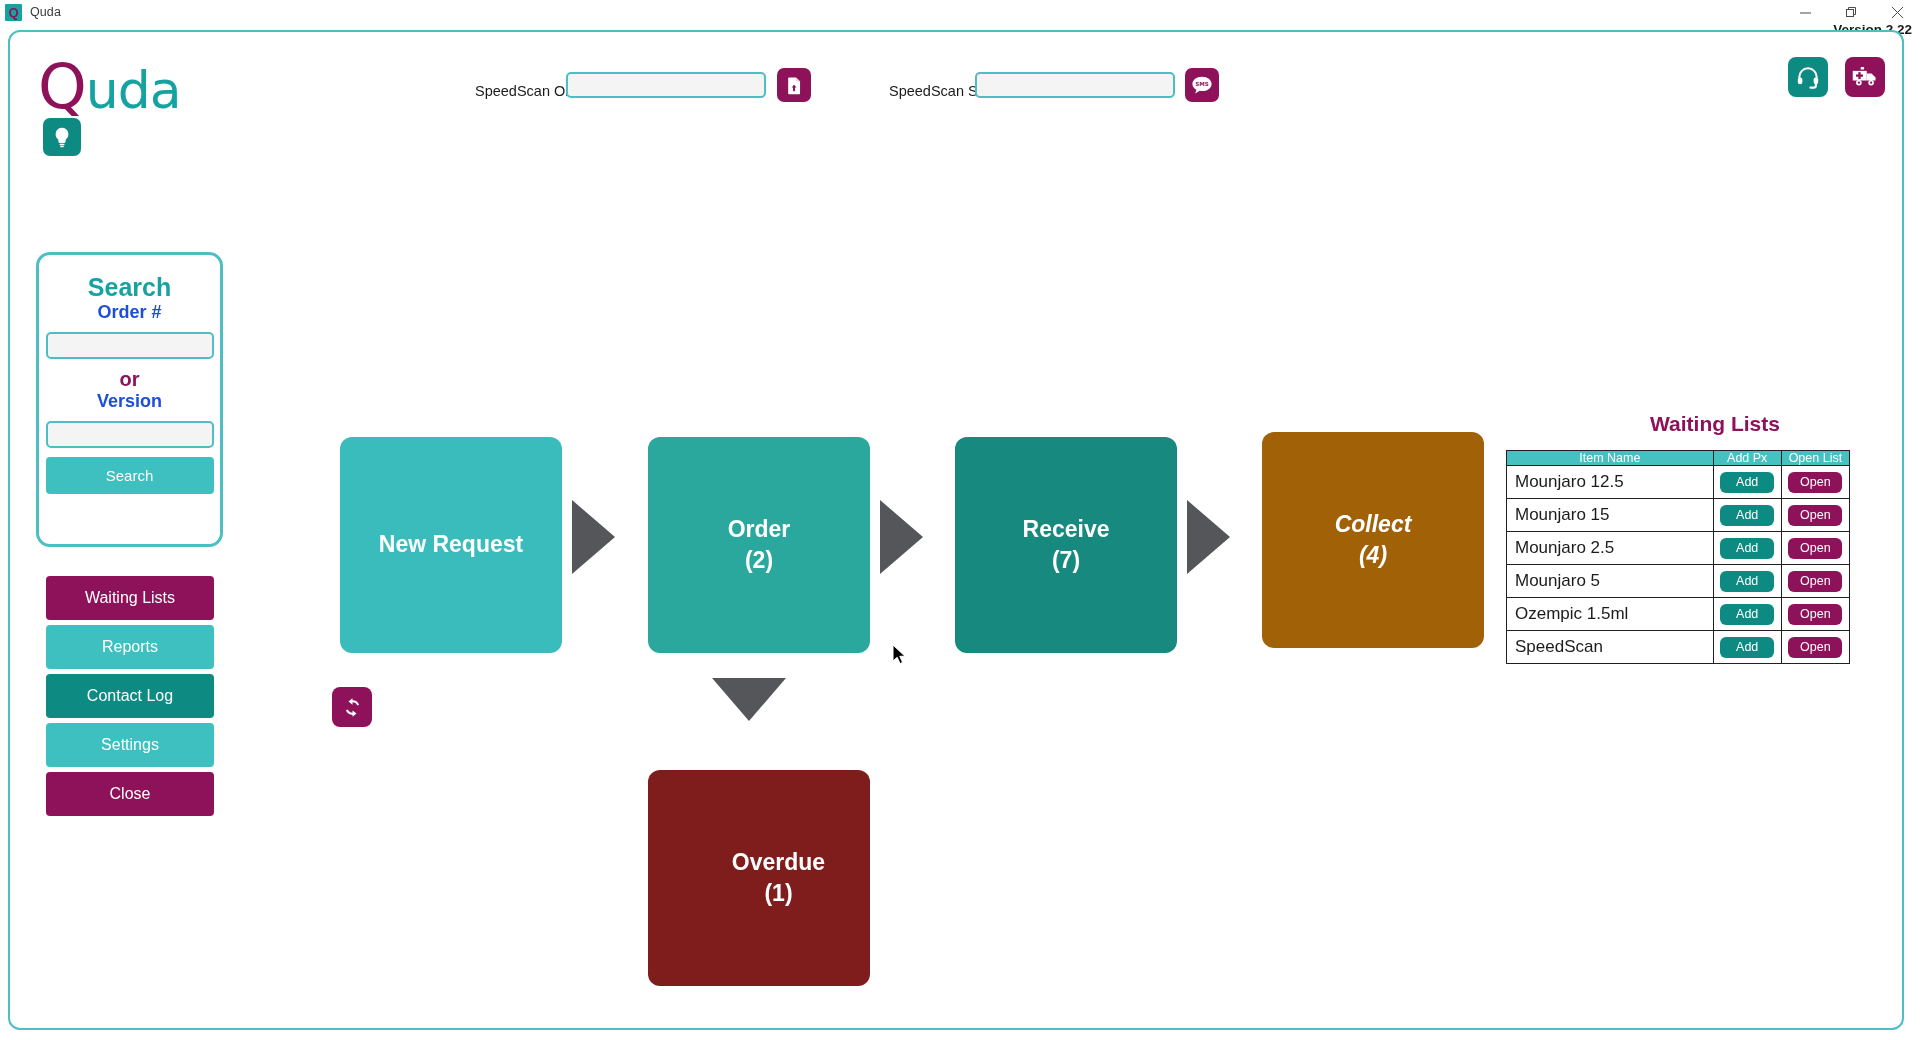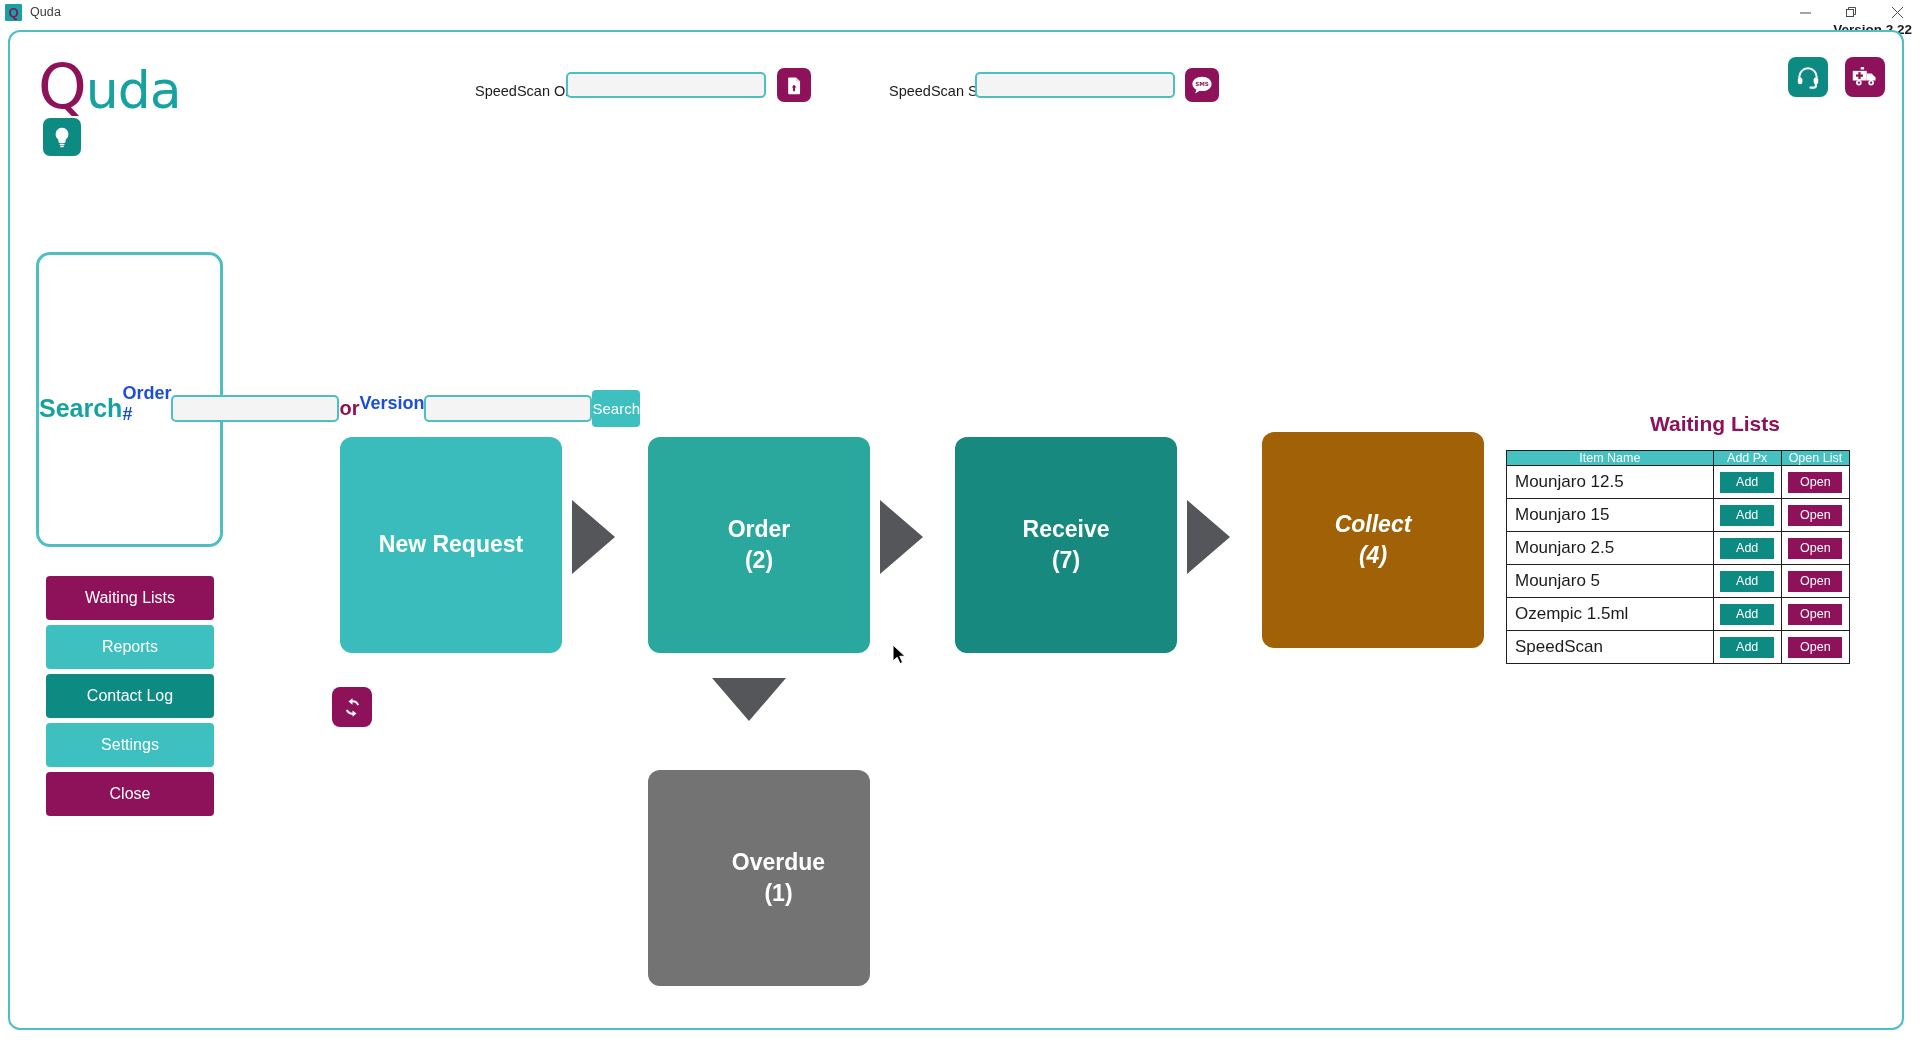--- a/index.html
+++ b/index.html
@@ -74,21 +74,21 @@
 
   .topright-btn {
     position: absolute; top: 25px; width: 40px; height: 40px;
     border-radius: 8px; display: flex; align-items: center; justify-content: center;
   }
 
   
   .search-card {
     position: absolute; left: 26px; top: 220px; width: 187px; height: 295px;
     border: 3px solid #4dbfc3; border-radius: 14px; background: #fff;
-    display: flex; align-items: center; padding-top: 8px;
+    display: flex; flex-direction: column; align-items: center; padding-top: 8px;
   }
   .search-title { color: #17a2a2; font-size: 25px; font-weight: bold; margin-top: 10px; }
   .search-sub { color: #1d4ed8; font-size: 18px; font-weight: bold; }
   .search-or { color: #8e1259; font-size: 20px; font-weight: bold; margin-top: 9px; }
   .search-field {
     width: 168px; height: 27px; margin-top: 9px;
     background: #f4f4f4; border: 2px solid #4dbfc3; border-radius: 5px;
     font-family: "Liberation Sans", sans-serif; font-size: 13px; padding: 0 6px;
     outline: none; color:#222;
   }
@@ -144,21 +144,21 @@
     background: #45c1c1; color: #fff; font-size: 12.5px; font-weight: normal;
     height: 14px; border: 1px solid #231f20; text-align: center;
   }
   .wl-table td {
     border: 1px solid #231f20; height: 33px; font-size: 17px; color: #1b1b1b;
   }
   .wl-table td.name { padding-left: 8px; width: 200px; }
   .wl-table td.act { text-align: center; width: 66px; padding: 0; }
   .pill {
     display: inline-block; width: 54px; height: 21px; line-height: 21px;
-    border-radius: 0; color: #fff; font-size: 12.5px; border: none; cursor: pointer;
+    border-radius: 6px; color: #fff; font-size: 12.5px; border: none; cursor: pointer;
     font-family: "Liberation Sans", sans-serif;
   }
   .pill.add { background: #0d8a82; }
   .pill.open { background: #8e1259; }
 
   .cursor { position: absolute; left: 893px; top: 645px; }
 </style>
 </head>
 <body>
 
@@ -283,21 +283,21 @@
 </div>
 <div class="arrow-r" style="left:1187px; top:500px;"></div>
 
 <div class="tile" style="left:1262px; top:432px; background:#a16207;font-style:italic;">
   <div>Collect</div>
   <div class="count">(4)</div>
 </div>
 
 <div class="arrow-d" style="left:712px; top:678px;"></div>
 
-<div class="tile" style="left:648px; top:770px; background:#737373;padding-left:39px;">
+<div class="tile" style="left:648px; top:770px; background:#7f1d1d;padding-left:39px;">
   <div>Overdue</div>
   <div class="count">(1)</div>
 </div>
 
 <button class="refresh-btn">
   <svg width="23" height="23" viewBox="0 0 24 24" fill="#ffffff">
     <path d="M12 4.5a7.5 7.5 0 0 1 6.9 4.6l-2 .8A5.4 5.4 0 0 0 12 6.6V9L7.8 5.7 12 2.4z"></path>
     <path d="M12 19.5a7.5 7.5 0 0 1-6.9-4.6l2-.8A5.4 5.4 0 0 0 12 17.4V15l4.2 3.3L12 21.6z"></path>
   </svg>
 </button>

